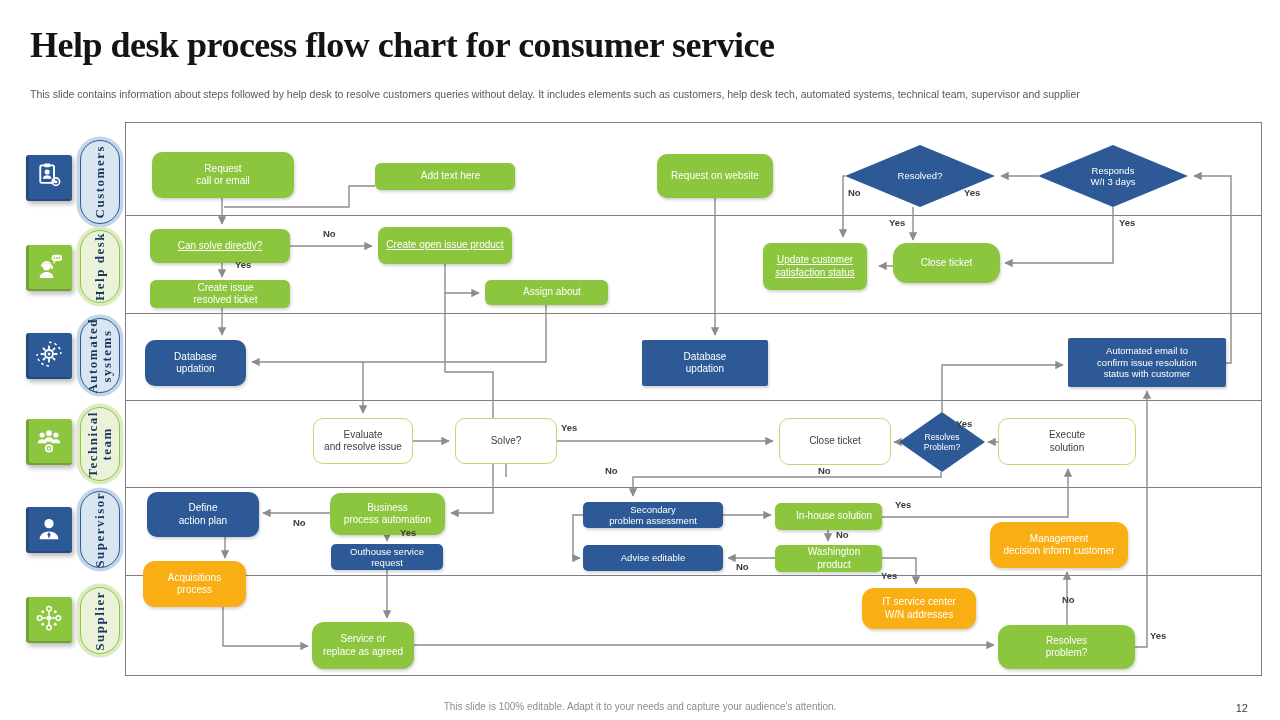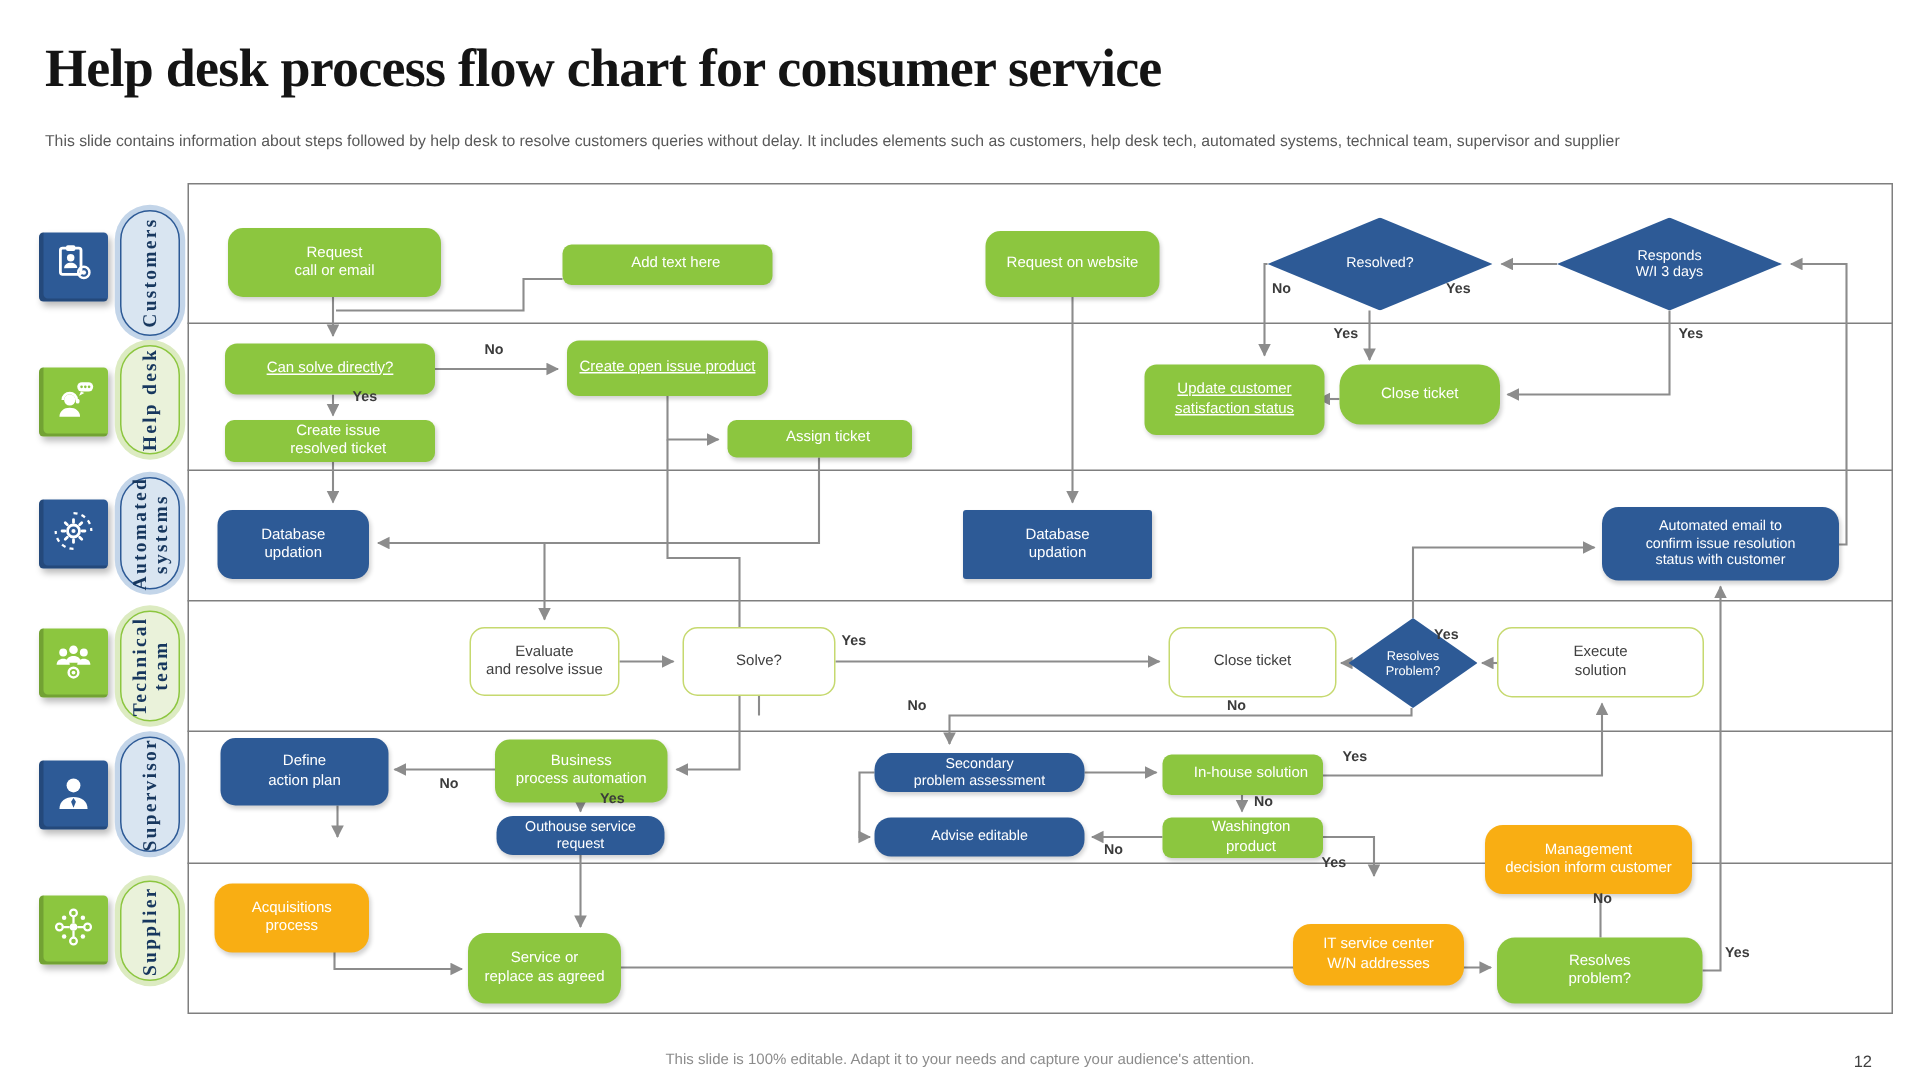--- a/index.html
+++ b/index.html
@@ -22,25 +22,25 @@
   .pill.green-p{background:#EAF2DA;border-color:#8CC63F;box-shadow:0 0 0 3.5px #DCEBC1;}
   .pill .txt{writing-mode:vertical-rl;transform:rotate(180deg);
         font-family:"Liberation Serif",serif;font-weight:bold;font-size:13px;
         letter-spacing:1.5px;color:#17375E;text-align:center;line-height:1.1;white-space:pre-line;}
   
   .node{position:absolute;display:flex;align-items:center;justify-content:center;text-align:center;
         color:#fff;font-size:10px;line-height:1.25;white-space:pre-line;box-sizing:border-box;
         padding:2px 4px;box-shadow:1px 2px 3px rgba(0,0,0,.18);}
   .green{background:#8CC63F;border-radius:10px;}
   .blue{background:#2D5A96;border-radius:10px;}
-  .orange{background:#F9AE13;border-radius:12px;margin-top:28px;}
+  .orange{background:#F9AE13;border-radius:12px;}
   .r2{border-radius:2px;} .r5{border-radius:5px;} .r6{border-radius:6px;padding-left:15px;}
   .r8{border-radius:8px;text-decoration:underline;} .r12{border-radius:12px;} .r14{border-radius:14px;}
   .white{background:#fff;border:1.5px solid #C6D96F;color:#404040;box-shadow:none;border-radius:10px;}
-  .small{font-size:9.5px;line-height:1.2;border-radius:11px;}
+  .small{font-size:9.5px;line-height:1.2;}
   .diamond{position:absolute;display:flex;align-items:center;justify-content:center;text-align:center;
         color:#fff;background:#2D5A96;clip-path:polygon(50% 0,100% 50%,50% 100%,0 50%);
         font-size:9.5px;line-height:1.2;white-space:pre-line;}
   .lbl{position:absolute;font-size:9.5px;font-weight:bold;color:#3b3b3b;}
   .connectors{position:absolute;left:0;top:0;}
   .footer{position:absolute;left:0;right:0;bottom:8px;text-align:center;font-size:10px;color:#8c8c8c;}
   .pagenum{position:absolute;right:32px;bottom:6px;font-size:11px;color:#404040;}
 </style>
 </head>
 <body>
@@ -208,22 +208,22 @@
 <div class="node green r6" style="left:375px;top:163px;width:140px;height:27px">Add text here</div>
 <div class="node green" style="left:657px;top:154px;width:116px;height:44px">Request on website</div>
 <div class="diamond" style="left:845px;top:145px;width:150px;height:62px">Resolved?</div>
 <div class="diamond" style="left:1038px;top:145px;width:150px;height:62px">Responds
 W/I 3 days</div>
 
 <div class="node green r8" style="left:150px;top:229px;width:140px;height:34px">Can solve directly?</div>
 <div class="node green r8" style="left:378px;top:227px;width:134px;height:37px">Create open issue product</div>
 <div class="node green r6" style="left:150px;top:280px;width:140px;height:28px">Create issue
 resolved ticket</div>
-<div class="node green r6" style="left:485px;top:280px;width:123px;height:25px">Assign ticket</div>
-<div class="node green r8" style="left:763px;top:243px;width:120px;height:47px">Update customer
+<div class="node green r6" style="left:485px;top:280px;width:123px;height:25px">Assign about</div>
+<div class="node green r8" style="left:763px;top:243px;width:104px;height:47px">Update customer
 satisfaction status</div>
 <div class="node green r14" style="left:893px;top:243px;width:107px;height:40px">Close ticket</div>
 
 <div class="node blue" style="left:145px;top:340px;width:101px;height:46px">Database
 updation</div>
 <div class="node blue r2" style="left:642px;top:340px;width:126px;height:46px">Database
 updation</div>
 <div class="node blue r2 small" style="left:1068px;top:338px;width:158px;height:49px">Automated email to
 confirm issue resolution
 status with customer</div>

